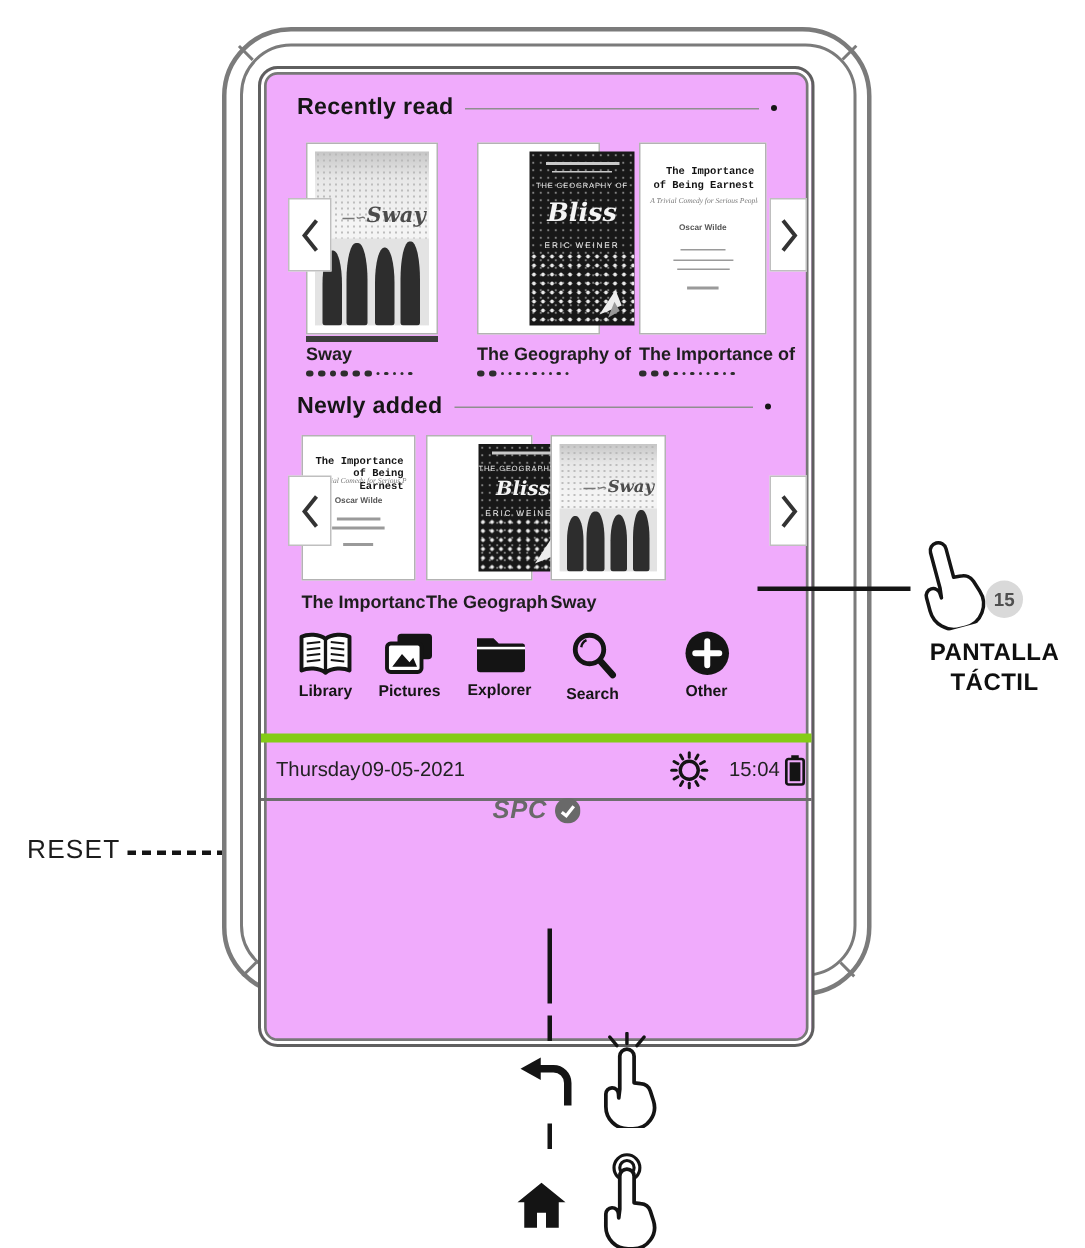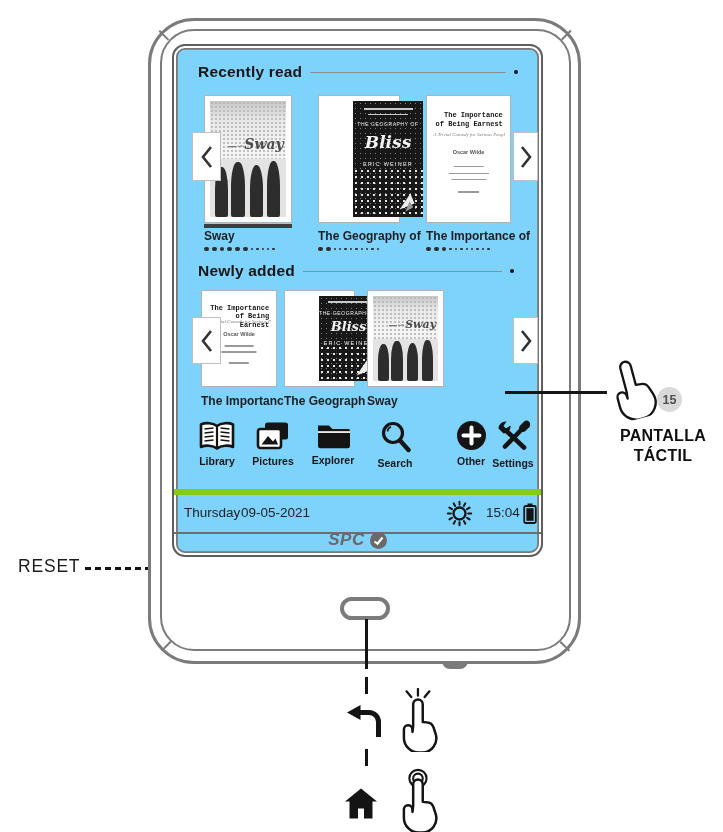--- a/index.html
+++ b/index.html
@@ -8,21 +8,21 @@
   .abs{position:absolute;}
 
   
   .device-outer{left:148px;top:18px;width:433px;height:646px;border:3px solid #7b7b7b;border-radius:46px;box-sizing:border-box;}
   .device-inner{left:160px;top:29px;width:411px;height:622px;border:2.5px solid #7b7b7b;border-radius:34px;box-sizing:border-box;}
   .corner-mark{width:13px;height:0;border-top:2.5px solid #7b7b7b;}
   .home-pill{left:340px;top:597px;width:50px;height:23px;border:4.5px solid #7b7b7b;border-radius:13px;box-sizing:border-box;background:#fff;}
   .bottom-notch{left:442px;top:661px;width:26px;height:8px;background:#7b7b7b;border-radius:0 0 9px 9px;}
 
   
-  .screen{left:172px;top:44px;width:371px;height:513px;border:2.5px solid #5f5f5f;border-radius:13px;box-sizing:border-box;background:#7dd3fc;
+  .screen{left:172px;top:44px;width:371px;height:654px;border:2.5px solid #5f5f5f;border-radius:13px;box-sizing:border-box;background:#f0abfc;
           box-shadow:inset 0 0 0 2px #fff, inset 0 0 0 3.8px #787878;}
   .sec-head{display:flex;align-items:center;gap:8px;height:22px;}
   .sec-title{font-size:15.5px;font-weight:bold;color:#161616;letter-spacing:.2px;white-space:nowrap;}
   .sec-line{flex:1;height:0;border-top:1.5px solid #8f8f8f;}
   .sec-dot{width:4.5px;height:4.5px;border-radius:50%;background:#161616;flex:none;}
 
   .arrow-box{background:#fff;border:1.5px solid #bfbfbf;display:flex;align-items:center;justify-content:center;z-index:4;box-sizing:border-box;}
 
   .cover{background:#fff;border:1px solid #b3b3b3;box-sizing:border-box;padding:5px;z-index:2;}
   .cover-art{position:relative;width:100%;height:100%;overflow:hidden;}
@@ -289,29 +289,20 @@
         <line x1="20.5" y1="21" x2="28.5" y2="30" stroke="#141414" stroke-width="4.4" stroke-linecap="round"></line>
       </svg>
       <span class="menu-label">Search</span>
     </div>
     <div class="abs menu-item" style="left:268px;top:374px;">
       <svg width="31" height="31" viewBox="0 0 31 31">
         <circle cx="15.5" cy="15.5" r="14.5" fill="#141414"></circle>
         <path d="M15.5,7.5 V23.5 M7.5,15.5 H23.5" stroke="#fff" stroke-width="4" stroke-linecap="round"></path>
       </svg>
       <span class="menu-label">Other</span>
-    </div>
-    <div class="abs menu-item" style="left:310px;top:374px;">
-      <svg width="33" height="33" viewBox="0 0 33 33">
-        <path d="M1.5,8.5 A7,7 0 0 1 9.5,1.5 L6.5,6 L9,8.5 L13.5,5.5 A7,7 0 0 1 6.5,13.5 Z" fill="#141414"></path>
-        <line x1="9" y1="10.5" x2="27" y2="27.5" stroke="#141414" stroke-width="4.6" stroke-linecap="round"></line>
-        <line x1="27" y1="7" x2="8" y2="26.5" stroke="#141414" stroke-width="4.6" stroke-linecap="round"></line>
-        <line x1="29.5" y1="4.5" x2="26" y2="8" stroke="#141414" stroke-width="7.5" stroke-linecap="round"></line>
-      </svg>
-      <span class="menu-label">Settings</span>
     </div>
 
     <div class="abs status-bar">
       <span class="abs status-text" style="left:10px;">Thursday</span>
       <span class="abs status-text" style="left:67px;">09-05-2021</span>
       <svg class="abs" style="left:272px;top:5px;" width="27" height="27" viewBox="0 0 27 27">
         <circle cx="13.5" cy="13.5" r="6" fill="none" stroke="#141414" stroke-width="2.3"></circle>
         <g stroke="#141414" stroke-width="2" stroke-linecap="round">
           <line x1="22.2" y1="13.5" x2="25.2" y2="13.5"></line>
             <line x1="21" y1="9.15" x2="23.6" y2="7.65"></line>

